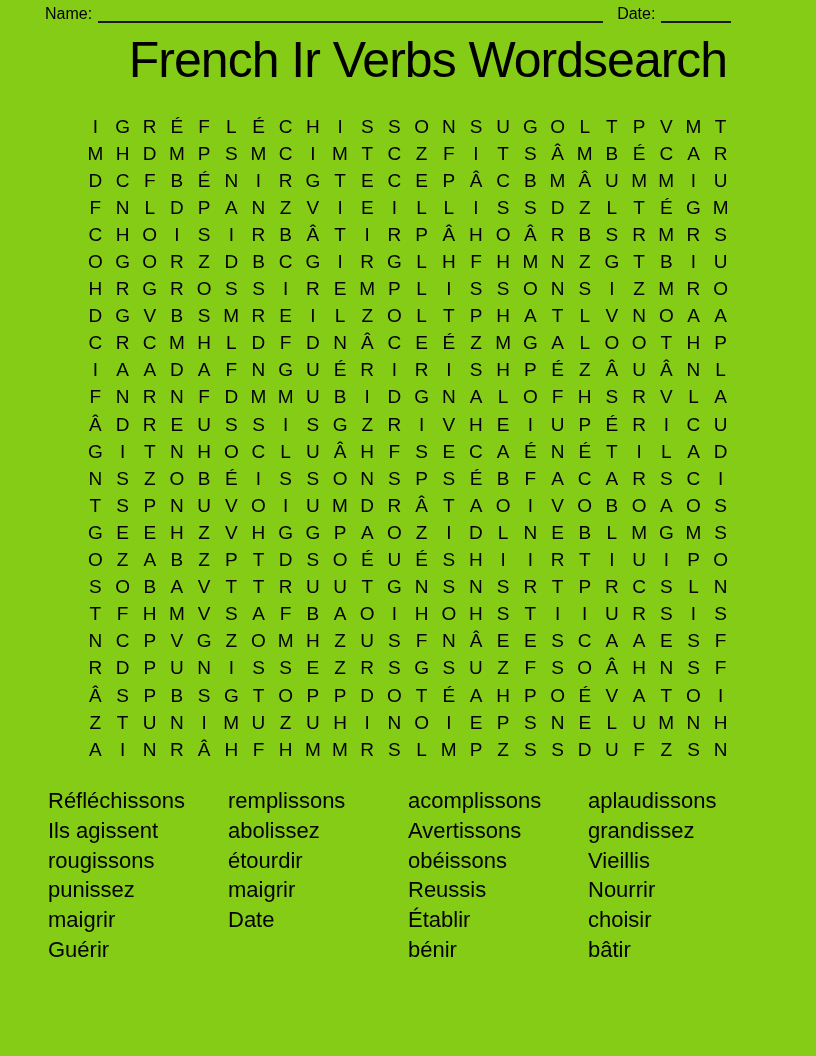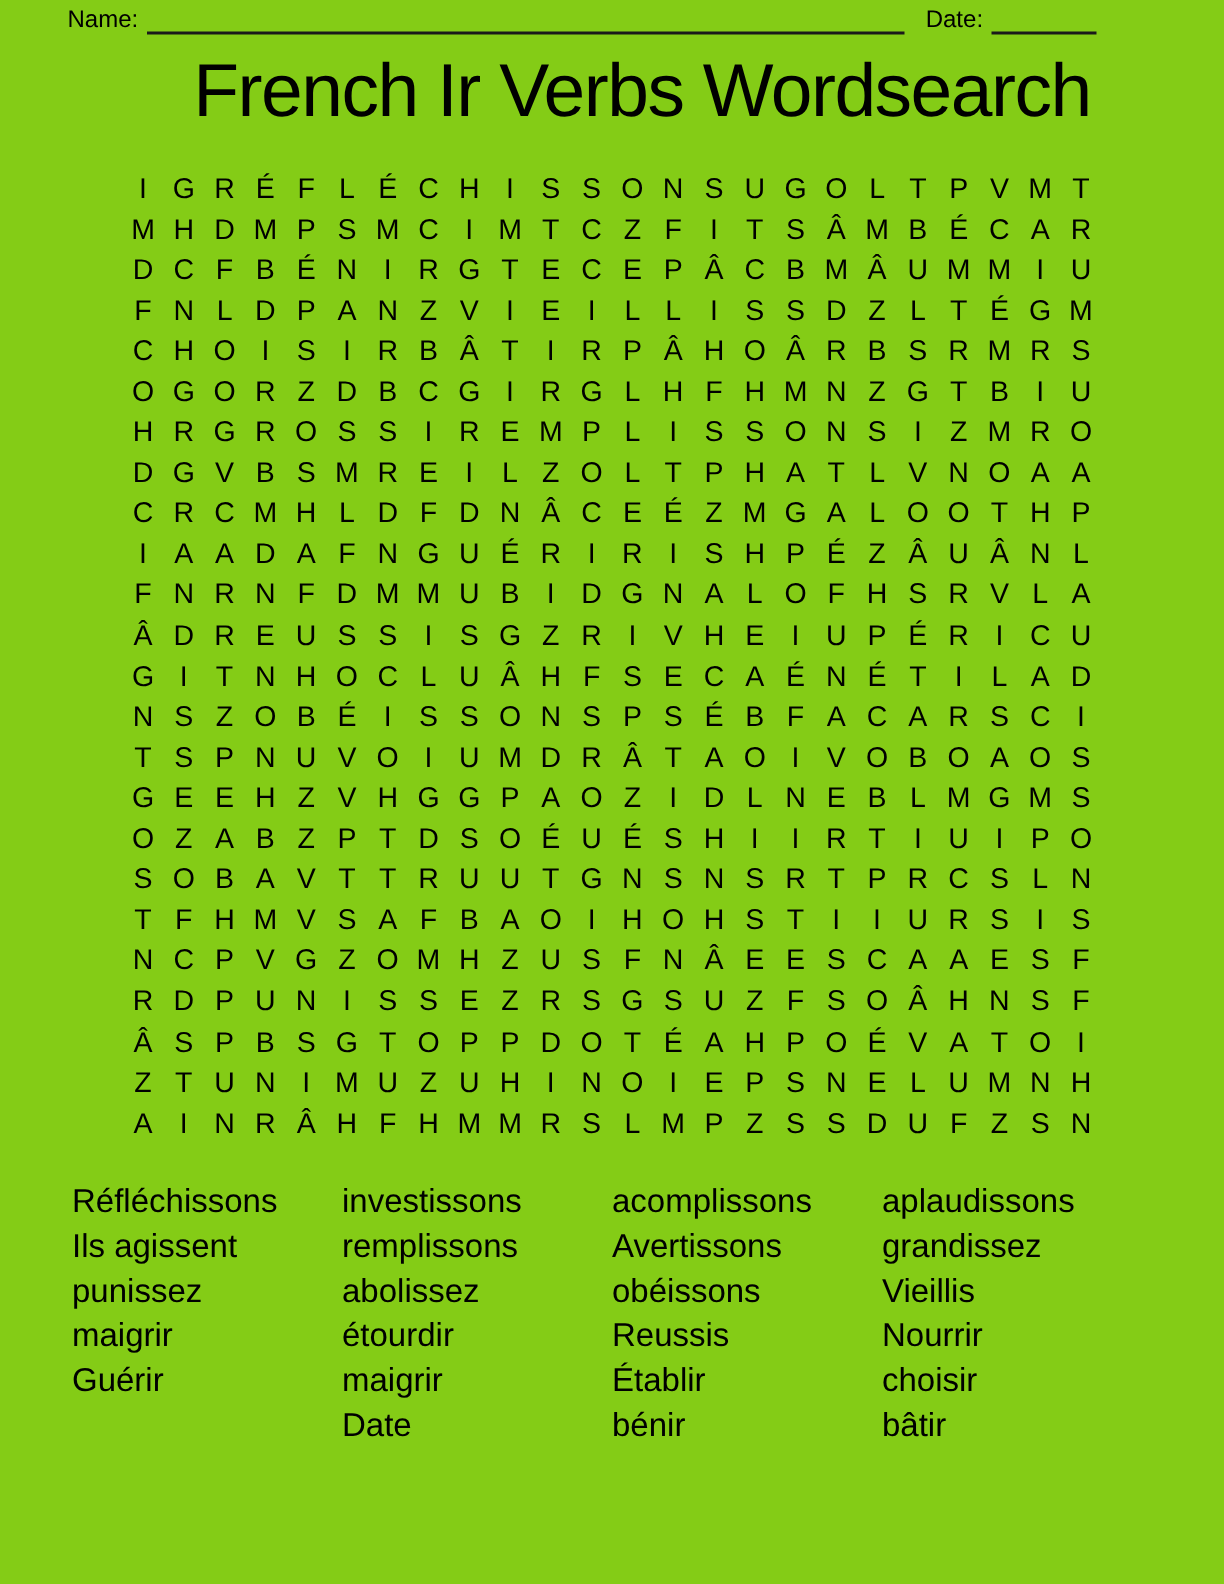--- a/index.html
+++ b/index.html
@@ -674,26 +674,26 @@
       <span class="cell">F</span>
       <span class="cell">Z</span>
       <span class="cell">S</span>
       <span class="cell">N</span>
     </div>
 
   <div class="words" id="words">
       <div class="word-col">
         <div class="word">Réfléchissons</div>
         <div class="word">Ils agissent</div>
+        <div class="word">rougissons</div>
         <div class="word">punissez</div>
         <div class="word">maigrir</div>
         <div class="word">Guérir</div>
       </div>
       <div class="word-col">
-        <div class="word">investissons</div>
         <div class="word">remplissons</div>
         <div class="word">abolissez</div>
         <div class="word">étourdir</div>
         <div class="word">maigrir</div>
         <div class="word">Date</div>
       </div>
       <div class="word-col">
         <div class="word">acomplissons</div>
         <div class="word">Avertissons</div>
         <div class="word">obéissons</div>

